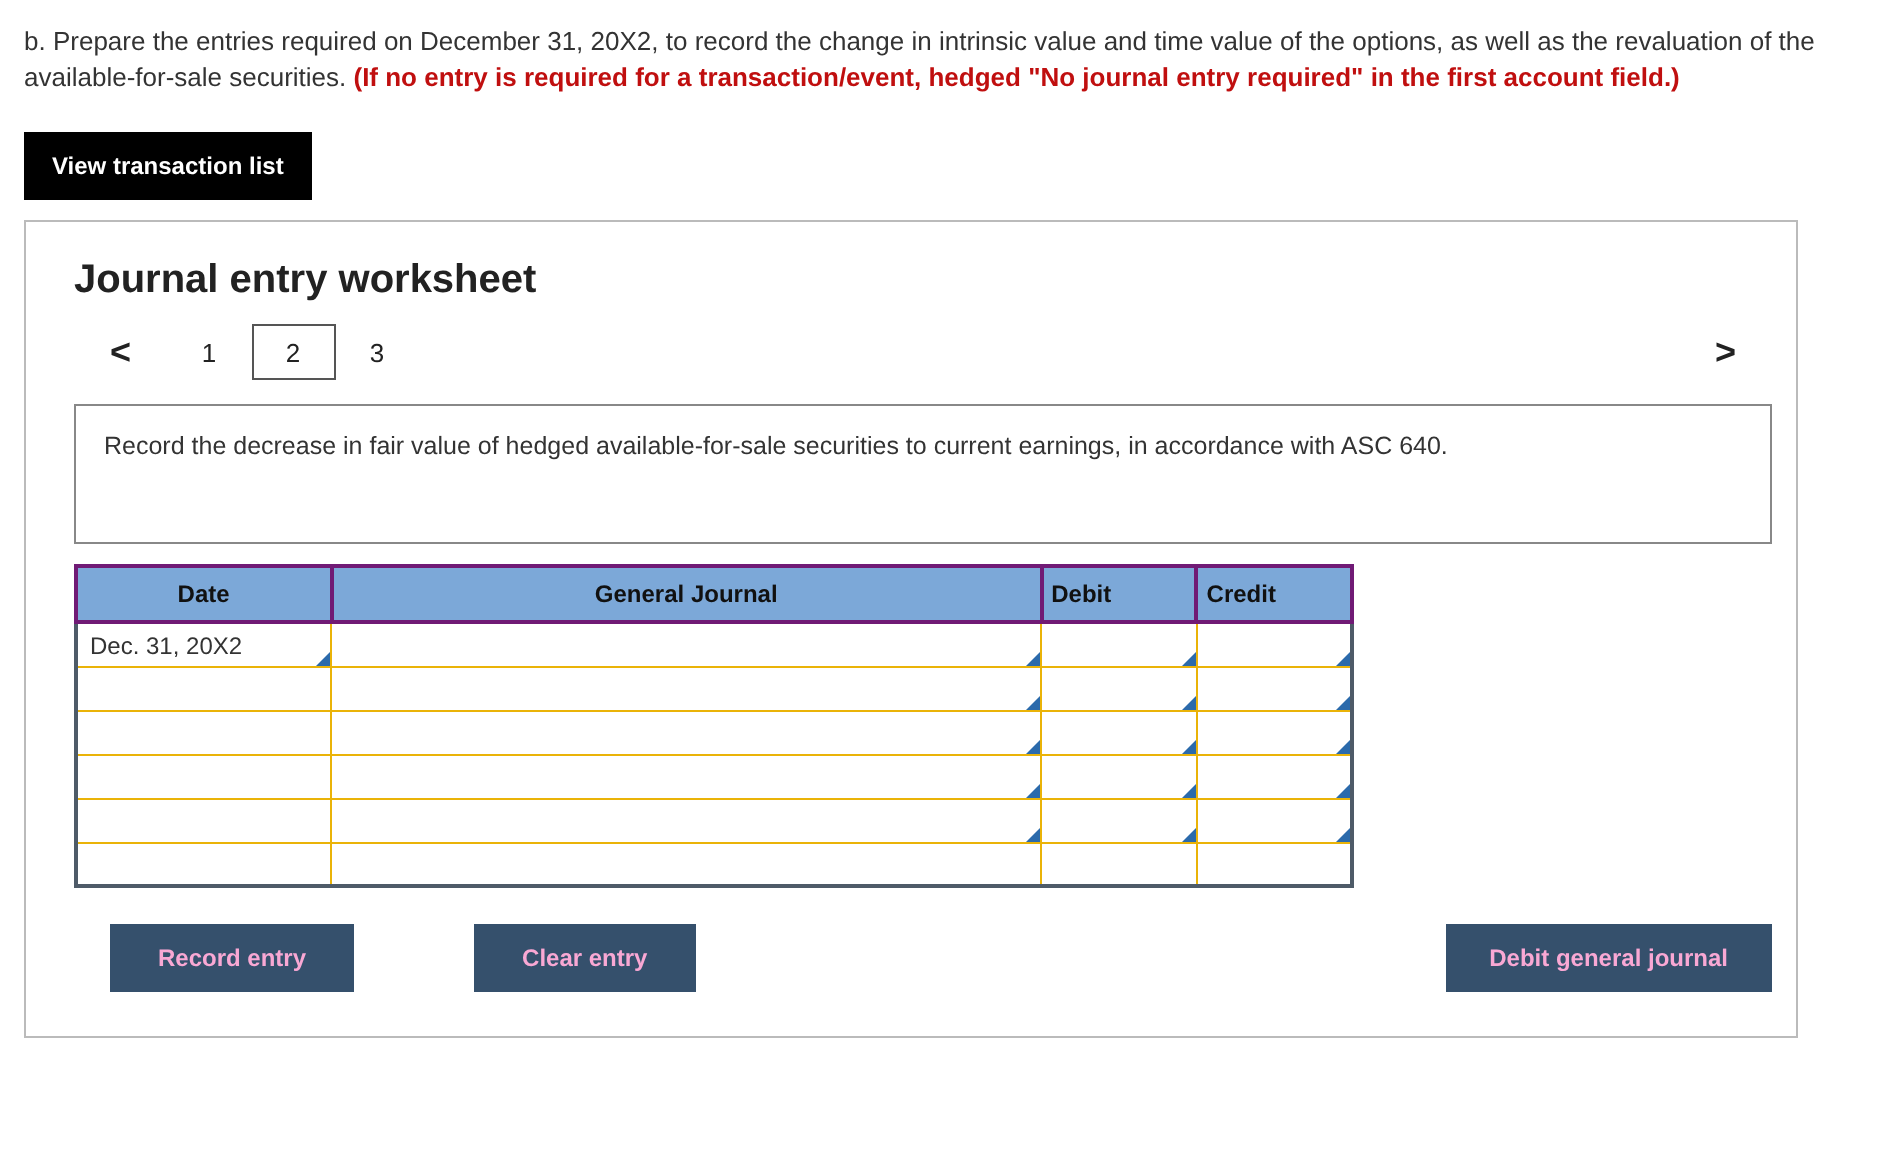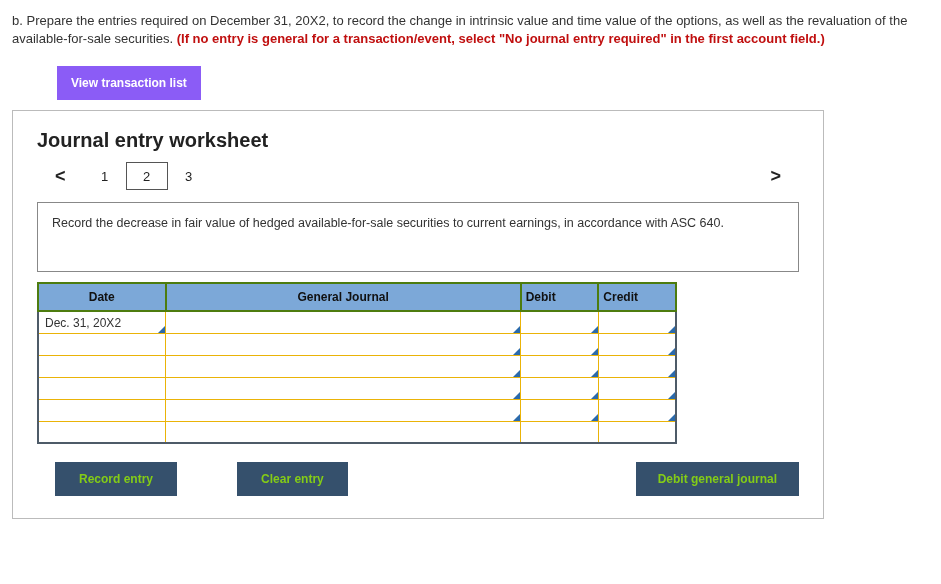--- a/index.html
+++ b/index.html
@@ -11,34 +11,33 @@
       width: 941px;
     }
     .prompt-text {
       font-size: 13px;
       line-height: 1.4;
       margin-bottom: 18px;
     }
     .prompt-red { color: #c00f0f; font-weight: bold; }
     .btn-primary {
       display: inline-block;
-      background: #8b5cf6;
+      background: #000000;
       color: #fff;
       font-size: 12px;
       font-weight: bold;
       padding: 10px 14px;
       border: none;
       cursor: pointer;
-      margin-left: 45px;
     }
     .worksheet-panel {
       border: 1px solid #bbb;
       margin-top: 10px;
-      padding: 18px 24px 22px 24px;
-      width: 812px;
+      padding: 18px 12px 22px 24px;
+      width: 887px;
     }
     .ws-title {
       font-family: Verdana, Arial, sans-serif;
       font-size: 20px;
       font-weight: bold;
       margin-bottom: 10px;
       color: #222;
     }
     .stepper-row {
       display: flex;
@@ -84,21 +83,21 @@
       width: 640px;
       font-size: 12px;
       margin-bottom: 18px;
       border: 2px solid #4e5b68;
     }
     .je-table th {
       background: #7ca8d8;
       font-weight: bold;
       text-align: center;
       padding: 6px 4px;
-      border: 2px solid #4d7c0f;
+      border: 2px solid #701a75;
       color: #111;
       margin-left: 44px;
     }
     .je-table td {
       border: 1px solid #eab308;
       height: 22px;
       padding: 2px 6px;
     }
     .je-table .col-date { width: 115px; }
     .je-table .col-gj { width: 320px; text-align: center; }
@@ -119,39 +118,39 @@
       border-bottom: 7px solid #2b6aab;
     }
     .buttons-row {
       display: flex;
       align-items: center;
       gap: 60px;
       margin-left: 18px;
     }
     .btn-dark {
       background: #35506c;
-      color: #84cc16;
+      color: #f9a8d4;
       font-size: 12px;
       font-weight: bold;
       padding: 10px 24px;
       border: none;
       cursor: pointer;
     }
     .btn-dark.wide { padding: 10px 22px; }
     .right-align { margin-left: auto; }
   </style>
 </head>
 <body>
 
 
 
 <div class="prompt-text">
   <span>b.</span>
   <span>Prepare the entries required on December 31, 20X2, to record the change in intrinsic value and time value of the options, as well as the revaluation of the available-for-sale securities. </span>
-  <span class="prompt-red">(If no entry is general for a transaction/event, select "No journal entry required" in the first account field.)</span>
+  <span class="prompt-red">(If no entry is required for a transaction/event, hedged "No journal entry required" in the first account field.)</span>
 </div>
 
 <button class="btn-primary">View transaction list</button>
 
 <div class="worksheet-panel">
   <div class="ws-title">Journal entry worksheet</div>
 
   <div class="stepper-row">
     <div class="stepper-left">
       <span class="nav-chevron">&lt;</span>

